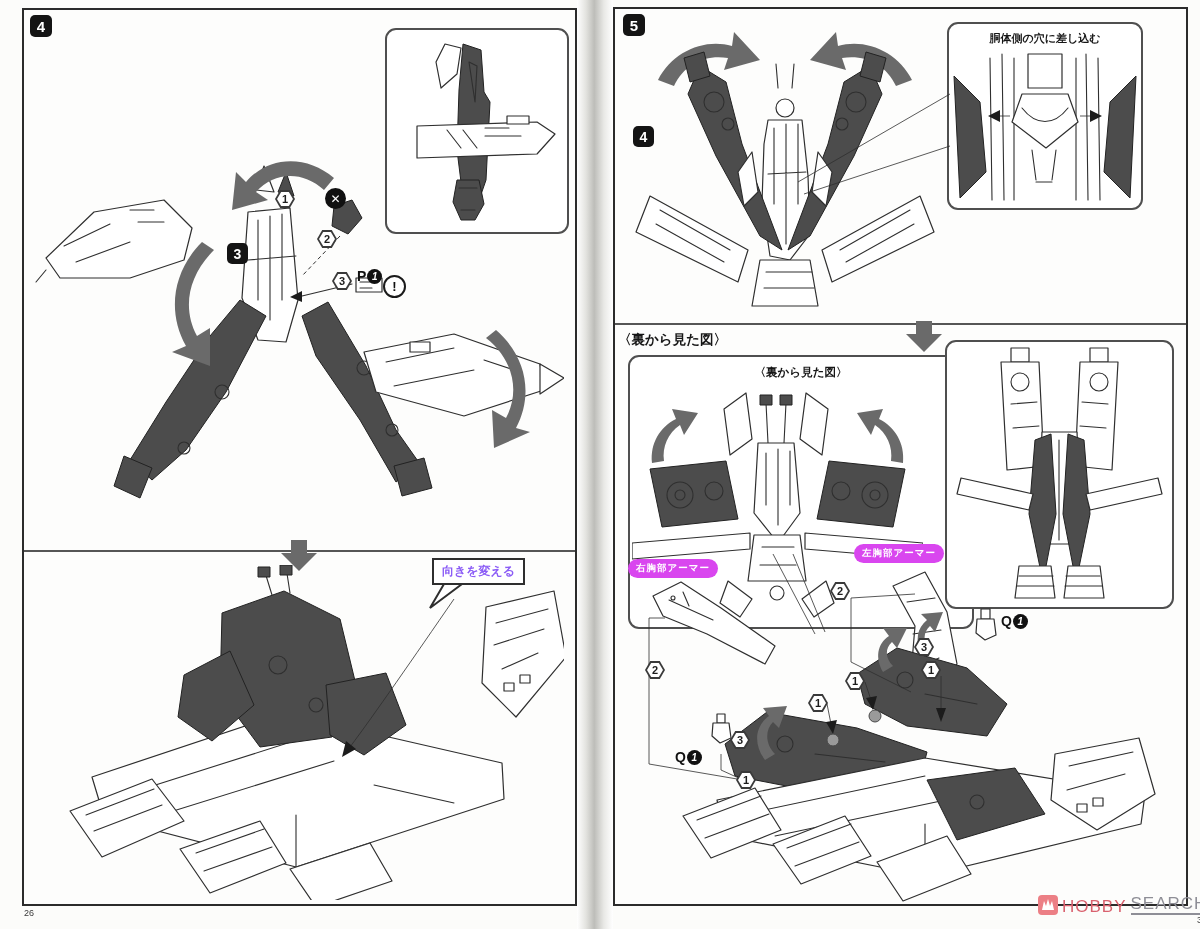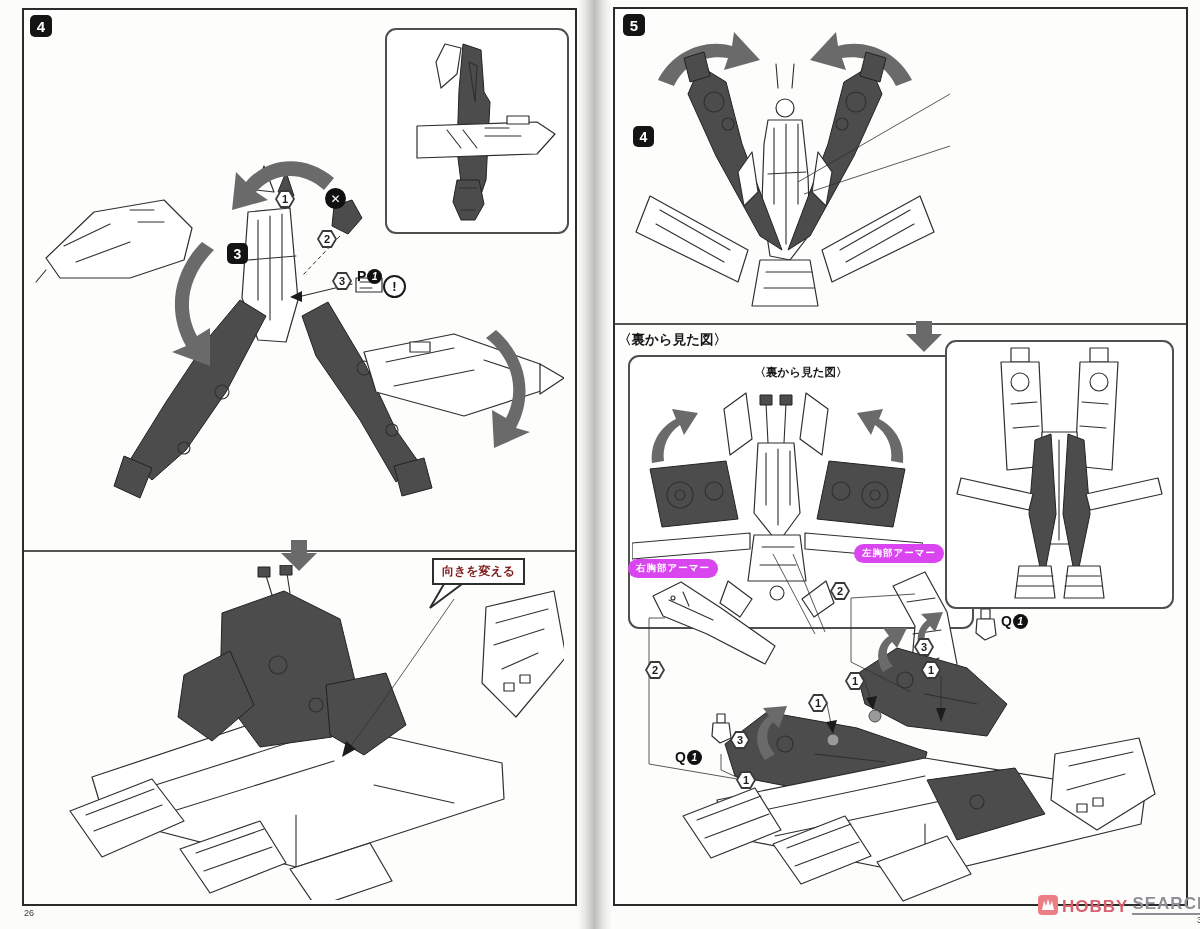--- a/index.html
+++ b/index.html
@@ -23,39 +23,39 @@
   .pill{position:absolute;background:#d946ef;color:#fff;font-size:9.5px;font-weight:bold;
     padding:3px 8px;border-radius:10px;letter-spacing:1px;white-space:nowrap;z-index:6;}
   .pcode{position:absolute;display:flex;align-items:center;gap:1px;font-weight:bold;font-size:14px;color:#111;z-index:6;}
   .pcode .dot{width:15px;height:15px;border-radius:50%;background:#111;color:#fff;font-size:10px;
     font-weight:bold;display:flex;align-items:center;justify-content:center;}
   .caution{position:absolute;width:19px;height:19px;border:2.5px solid #1a1a1a;border-radius:50%;background:#fff;
     color:#111;font-weight:bold;font-size:13px;display:flex;align-items:center;justify-content:center;z-index:6;}
   .prohibit{position:absolute;width:21px;height:21px;border-radius:50%;background:#101010;color:#fff;
     font-weight:bold;font-size:12px;display:flex;align-items:center;justify-content:center;z-index:6;}
   .labelbox{position:absolute;border:2px solid #2e2e2e;background:#fff;font-weight:bold;font-size:12px;
-    color:#7f1d1d;display:flex;align-items:center;justify-content:center;padding:3px 8px;z-index:6;white-space:nowrap;}
+    color:#8b5cf6;display:flex;align-items:center;justify-content:center;padding:3px 8px;z-index:6;white-space:nowrap;}
   .cap{position:absolute;font-weight:bold;color:#161616;z-index:6;white-space:nowrap;}
   .rbox{position:absolute;box-sizing:border-box;border:2px solid #4f4f4f;border-radius:11px;background:#fff;}
   .divider{position:absolute;left:0;right:0;border-top:2px solid #565656;z-index:2;}
   .downarrow{position:absolute;z-index:5;}
   .illus{position:absolute;z-index:1;}
   .pagenum{position:absolute;font-size:9px;color:#3a3a3a;z-index:7;}
 
   svg .w{fill:#ffffff;stroke:#2f2f2f;stroke-width:1.2;stroke-linejoin:round;}
   svg .d{fill:#4c4c4c;stroke:#222222;stroke-width:1;stroke-linejoin:round;}
   svg .ln{fill:none;stroke:#2f2f2f;stroke-width:1.1;stroke-linejoin:round;stroke-linecap:round;}
   svg .thin{fill:none;stroke:#2f2f2f;stroke-width:0.8;}
   svg .arr{fill:#6a6a6a;stroke:none;}
   svg .blk{fill:#1c1c1c;stroke:none;}
   svg .ball{fill:#9a9a9a;stroke:#4a4a4a;stroke-width:1;}
   svg .dash{fill:none;stroke:#2f2f2f;stroke-width:1;stroke-dasharray:4 3;}
 
   #watermark{position:absolute;left:1038px;top:895px;display:flex;align-items:flex-end;gap:4px;z-index:9;}
-  #watermark .brand{font-size:17px;font-weight:bold;letter-spacing:1px;line-height:1;}
+  #watermark .brand{font-size:17px;font-weight:normal;letter-spacing:1px;line-height:1;}
   #brand-hobby{color:#d9616e;}
   #brand-search{color:#8e8e96;border-bottom:2px solid #8e8e96;padding-bottom:1px;}
 </style>
 </head>
 <body>
 
 <div id="scan">
 
   <div id="gutter"></div>
 
@@ -207,20 +207,35 @@
       <path class="ln" d="M290,186 L220,226 M294,200 L226,238"></path>
       <polygon class="w" points="140,236 190,236 198,282 132,282"></polygon>
       <path class="ln" d="M146,248 L192,248 M144,264 L194,264"></path>
       <polygon class="w" points="118,148 132,128 138,168 124,182"></polygon>
       <polygon class="w" points="212,148 198,128 192,168 206,182"></polygon>
 
       <path class="thin" d="M178,158 L330,70 M184,170 L330,122"></path>
     </svg>
     <div class="badge" style="left:18px;top:117px;width:21px;height:21px;font-size:14px;">4</div>
 
+    <div class="rbox" style="left:332px;top:13px;width:196px;height:188px;">
+      <div class="cap" style="left:0;right:0;top:7px;text-align:center;font-size:11px;">胴体側の穴に差し込む</div>
+      <svg class="illus" style="left:3px;top:26px;" width="186" height="155" viewBox="0 0 186 155">
+        <path class="ln" d="M38,8 L40,150 M50,4 L52,150 M62,8 L62,150 M124,8 L124,150 M134,4 L136,150 M146,8 L148,150"></path>
+        <rect class="w" x="76" y="4" width="34" height="34"></rect>
+        <polygon class="w" points="70,44 116,44 126,72 94,98 60,72"></polygon>
+        <path class="ln" d="M70,58 C 84,76 102,76 116,58"></path>
+        <path class="ln" d="M80,100 L84,130 M104,100 L100,130 M84,132 L100,132"></path>
+        <polygon class="d" points="2,26 28,52 34,122 8,148"></polygon>
+        <polygon class="d" points="184,26 158,52 152,122 178,148"></polygon>
+        <polygon class="blk" points="36,66 48,60 48,72"></polygon>
+        <polygon class="blk" points="150,66 138,60 138,72"></polygon>
+        <path class="thin" d="M48,66 L58,66 M138,66 L128,66"></path>
+      </svg>
+    </div>
 
     <div class="divider" style="top:314px;"></div>
     <svg class="downarrow" style="left:290px;top:312px;" width="38" height="32" viewBox="0 0 38 32">
       <polygon fill="#6a6a6a" points="11,0 27,0 27,13 37,13 19,31 1,13 11,13"></polygon>
     </svg>
 
     <div class="cap" style="left:3px;top:322px;font-size:13.5px;">〈裏から見た図〉</div>
 
     <div class="rbox" style="left:13px;top:346px;width:346px;height:274px;">
       <div class="cap" style="left:0;right:0;top:8px;text-align:center;font-size:11.5px;">〈裏から見た図〉</div>

